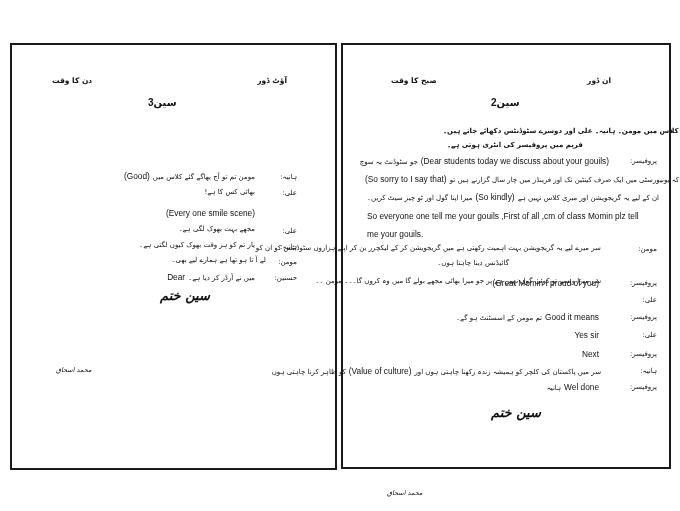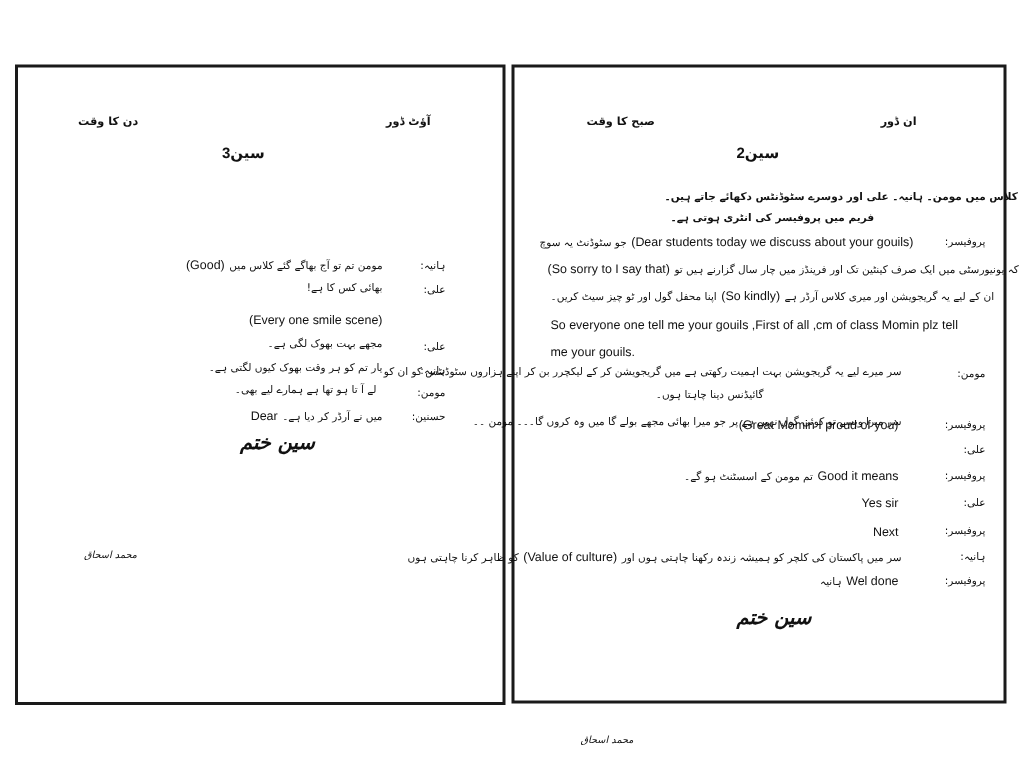--- a/index.html
+++ b/index.html
@@ -48,21 +48,21 @@
   <div class="abs line" style="right:80px; top:180px;">
     <span class="ur">مجھے بہت بھوک لگی ہے۔</span>
   </div>
 
   <div class="abs spk" style="right:38px; top:198px;">ہانیہ:</div>
   <div class="abs line" style="right:80px; top:196px;">
     <span class="ur">یار تم کو ہر وقت بھوک کیوں لگتی ہے۔</span>
   </div>
 
   <div class="abs spk" style="right:38px; top:213px;">مومن:</div>
-  <div class="abs line" style="right:84px; top:211px;">
+  <div class="abs line" style="right:69px; top:211px;">
     <span class="ur">لے آ تا ہو تھا ہے ہمارے لیے بھی۔</span>
   </div>
 
   <div class="abs spk" style="right:38px; top:229px;">حسنین:</div>
   <div class="abs line" style="right:80px; top:227px;">
     <span class="ur">میں نے آرڈر کر دیا ہے۔</span>
     <span class="en">Dear</span>
   </div>
 
   <div class="abs ur end" style="left:148px; top:243px;">سین ختم</div>
@@ -81,23 +81,23 @@
   <div class="abs spk" style="right:12px; top:112px;">پروفیسر:</div>
   <div class="abs line" style="right:60px; top:111px;">
     <span class="en">(Dear students today we discuss about your gouils)</span>
     <span class="ur">جو سٹوڈنٹ یہ سوچ</span>
   </div>
   <div class="abs line" style="left:22px; top:129px;">
     <span class="ur">رہے ہیں کہ یونیورسٹی میں ایک صرف کینٹین تک اور فرینڈز میں چار سال گزارنے ہیں تو</span>
     <span class="en">(So sorry to I say that)</span>
   </div>
   <div class="abs line" style="left:24px; top:147px;">
-    <span class="ur">ان کے لیے یہ گریجویشن اور میری کلاس آرڈر ہے</span>
+    <span class="ur">ان کے لیے یہ گریجویشن اور میری کلاس نہیں ہے</span>
     <span class="en">(So kindly)</span>
-    <span class="ur">اپنا محفل گول اور ٹو چیز سیٹ کریں۔</span>
+    <span class="ur">میرا اپنا گول اور ٹو چیز سیٹ کریں۔</span>
   </div>
   <div class="abs en" style="left:24px; top:166px;">So everyone one tell me your gouils ,First of all ,cm of class Momin plz tell</div>
   <div class="abs en" style="left:24px; top:184px;">me your gouils.</div>
 
   <div class="abs spk" style="right:12px; top:200px;">مومن:</div>
   <div class="abs ur" style="right:68px; top:199px;">سر میرے لیے یہ گریجویشن بہت اہمیت رکھتی ہے میں گریجویشن کر کے لیکچرر بن کر اپنے ہزاروں سٹوڈنٹس کو ان کو</div>
   <div class="abs ur" style="right:160px; top:214px;">گائیڈنس دینا چاہتا ہوں۔</div>
 
   <div class="abs spk" style="right:12px; top:234px;">پروفیسر:</div>
   <div class="abs en" style="right:70px; top:233px;">(Great Momin I proud of you)</div>

